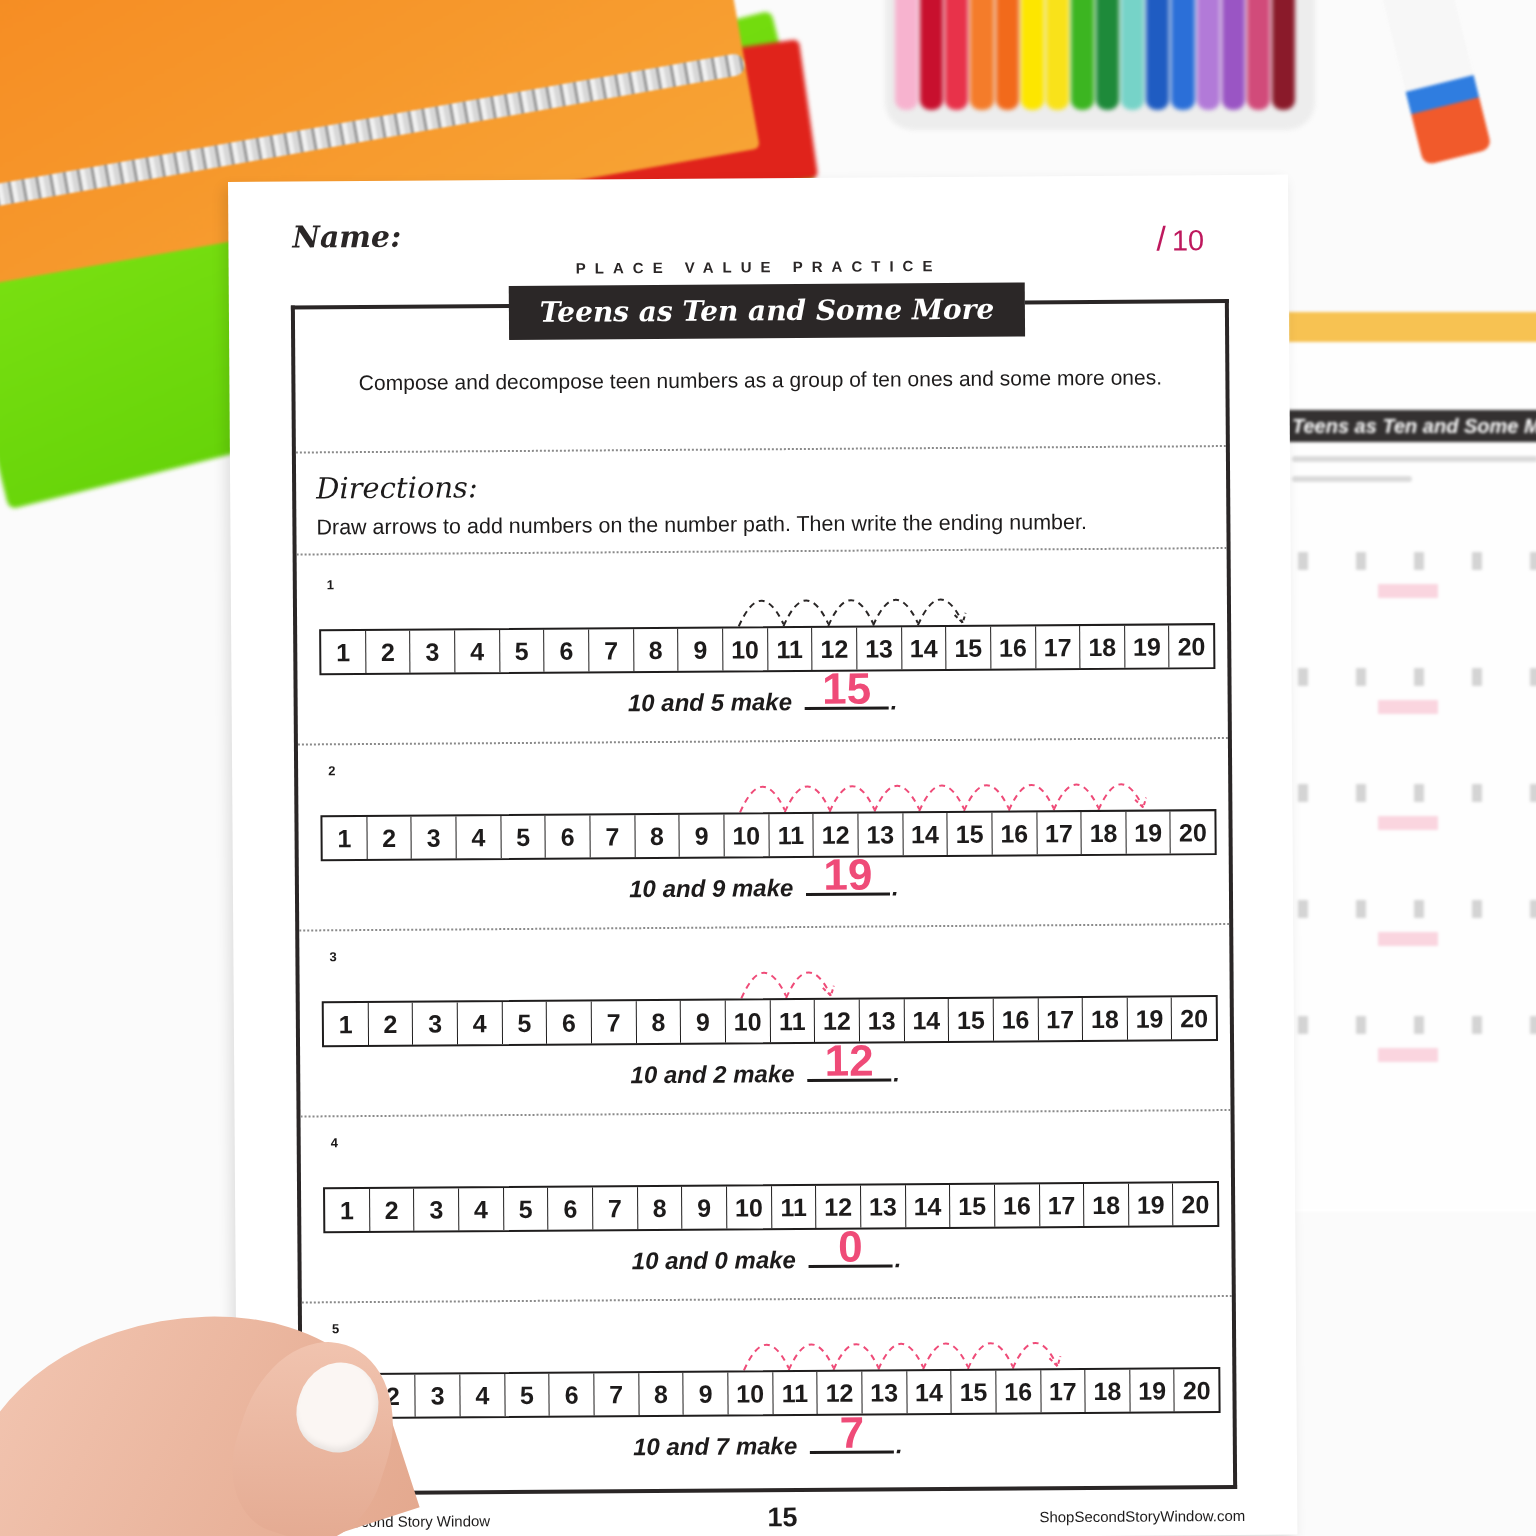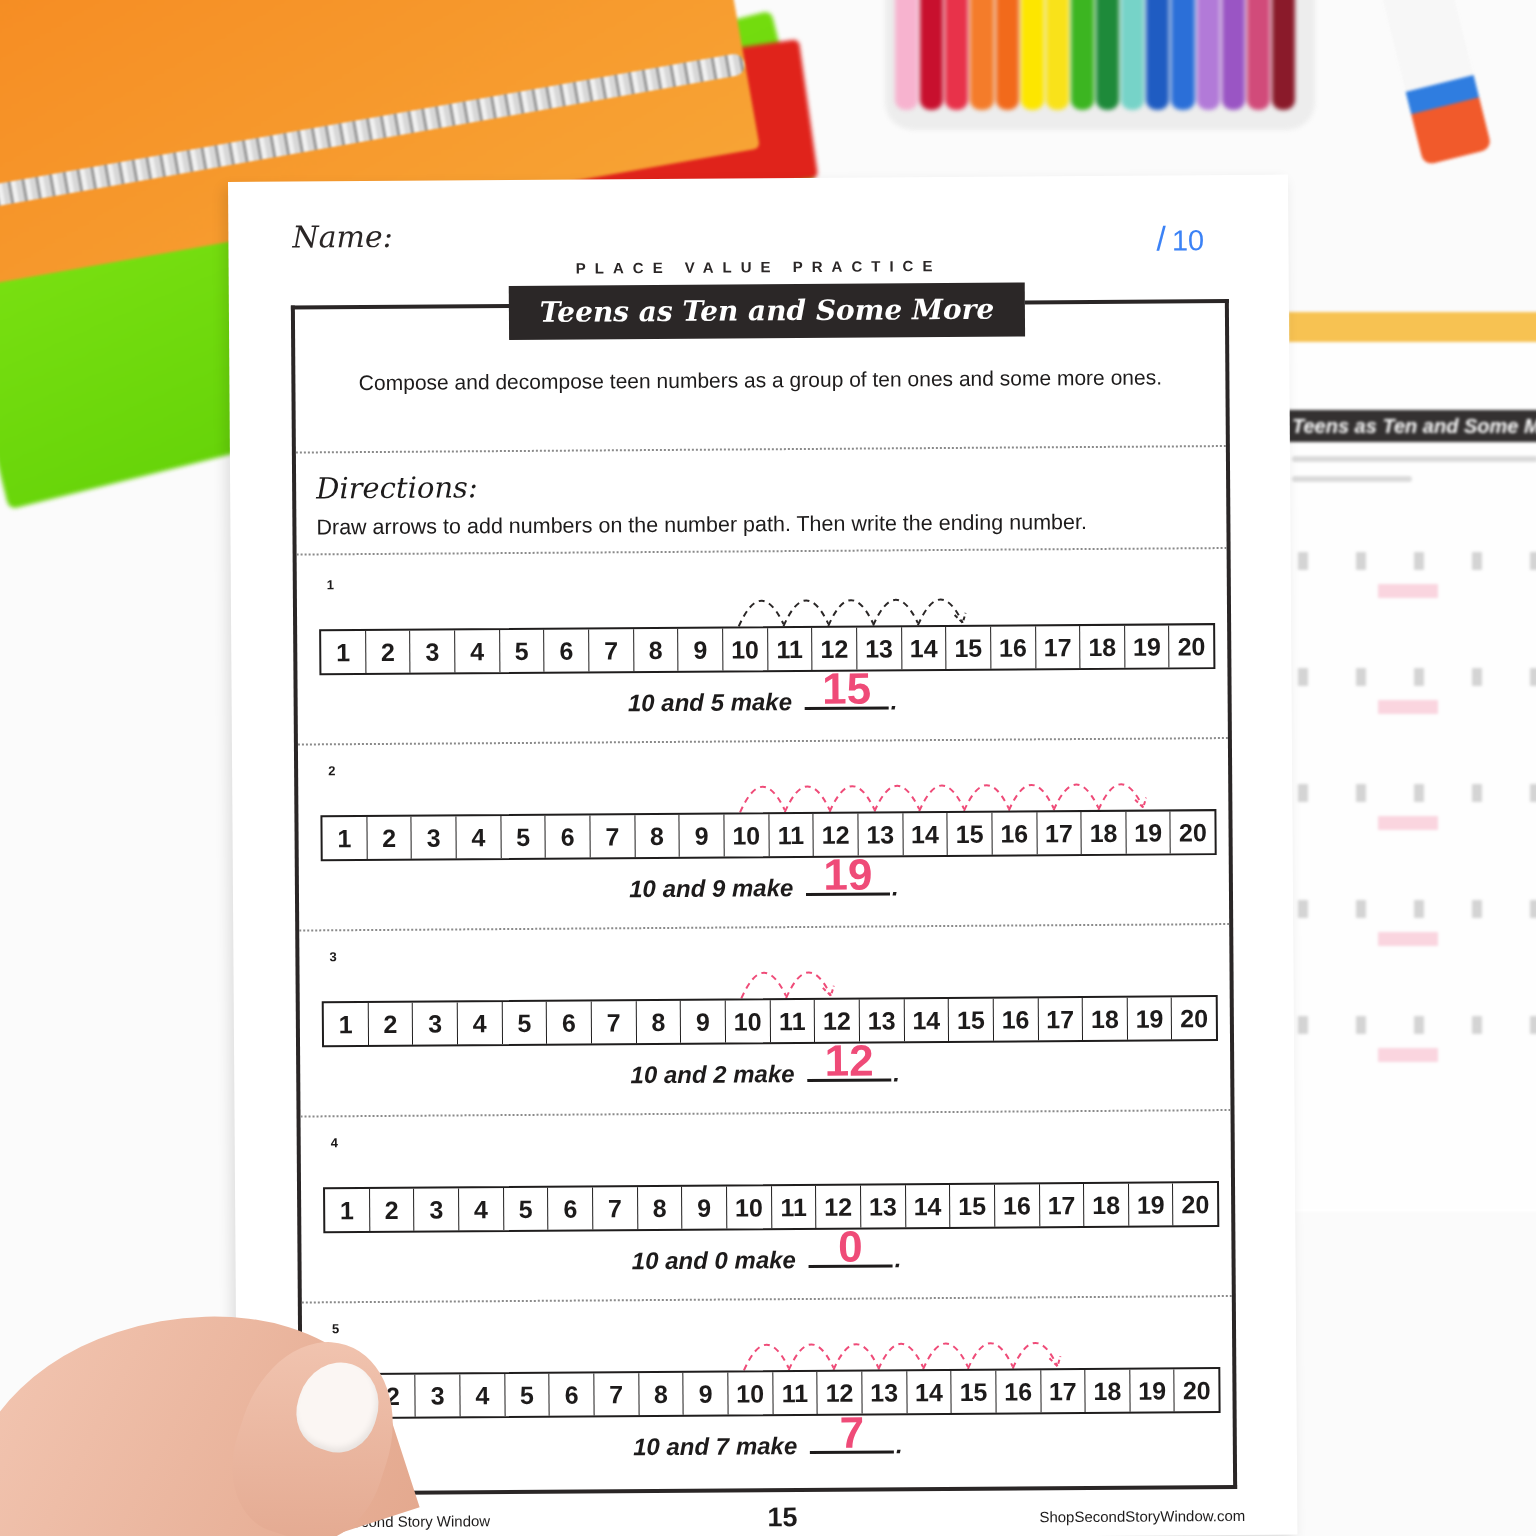--- a/index.html
+++ b/index.html
@@ -20,22 +20,22 @@
   
   .sheet-bg { position: absolute; left: 1288px; top: 312px; width: 260px; height: 900px; background: #fff; filter: blur(1.6px); opacity: 0.95; }
   .sheet-bg .yellow-band { height: 30px; background: #f7c04a; }
   .sheet-bg .bg-title { margin-top: 68px; height: 32px; background: #2a2727; color: #fff; font-weight: bold; font-style: italic; font-size: 20px; line-height: 32px; padding-left: 4px; white-space: nowrap; overflow: hidden; }
   .sheet-bg .bg-line { height: 6px; margin: 14px 10px 0 4px; background: #d9d9d9; border-radius: 3px; }
   .sheet-bg .bg-row { height: 18px; margin: 70px 0 0 10px; background: repeating-linear-gradient(90deg, #bfbfbf 0 10px, #fff 10px 58px); opacity: 0.7; }
   .sheet-bg .bg-pink { height: 14px; margin: 14px 0 0 90px; width: 60px; background: #f7b5c8; opacity: 0.6; }
 
   
   .worksheet { position: absolute; left: 228px; top: 182px; width: 1060px; height: 1360px; background: #fff; transform: rotate(-0.4deg); transform-origin: top left; box-shadow: -4px 6px 14px rgba(0,0,0,0.12); }
-  .name-label { position: absolute; left: 64px; top: 38px; font-family: "DejaVu Serif", serif; font-style: italic; font-weight: normal; font-size: 30px; color: #2a2626; }
-  .score { position: absolute; left: 928px; top: 44px; font-family: "Liberation Sans", sans-serif; font-size: 29px; color: #3b82f6; }
+  .name-label { position: absolute; left: 64px; top: 38px; font-family: "DejaVu Serif", serif; font-style: italic; font-weight: bold; font-size: 30px; color: #2a2626; }
+  .score { position: absolute; left: 928px; top: 44px; font-family: "Liberation Sans", sans-serif; font-size: 29px; color: #be185d; }
   .score .slash { font-size: 34px; margin-right: 6px; font-weight: 300; }
   .subject { position: absolute; left: 0; width: 1060px; top: 80px; text-align: center; font-size: 15px; font-weight: bold; letter-spacing: 9px; color: #2a2626; }
 
   .frame { position: absolute; left: 62px; top: 124px; width: 938px; height: 1190px; border: 4px solid #2a2626; border-top: none; }
   .frame-top-left { position: absolute; left: 62px; top: 124px; width: 220px; height: 4px; background: #2a2626; }
   .frame-top-right { position: absolute; left: 796px; top: 124px; width: 204px; height: 4px; background: #2a2626; }
   .title-banner { position: absolute; left: 280px; top: 106px; width: 516px; height: 54px; background: #2b2727; color: #fff; font-family: "DejaVu Serif", serif; font-style: italic; font-weight: bold; font-size: 28px; text-align: center; line-height: 54px; }
 
   .objective { position: absolute; left: 66px; top: 186px; width: 930px; text-align: center; font-size: 21px; line-height: 31px; color: #1d1b1b; }
   .divider { position: absolute; left: 66px; width: 930px; border-top: 2px dotted #8a8a8a; }

